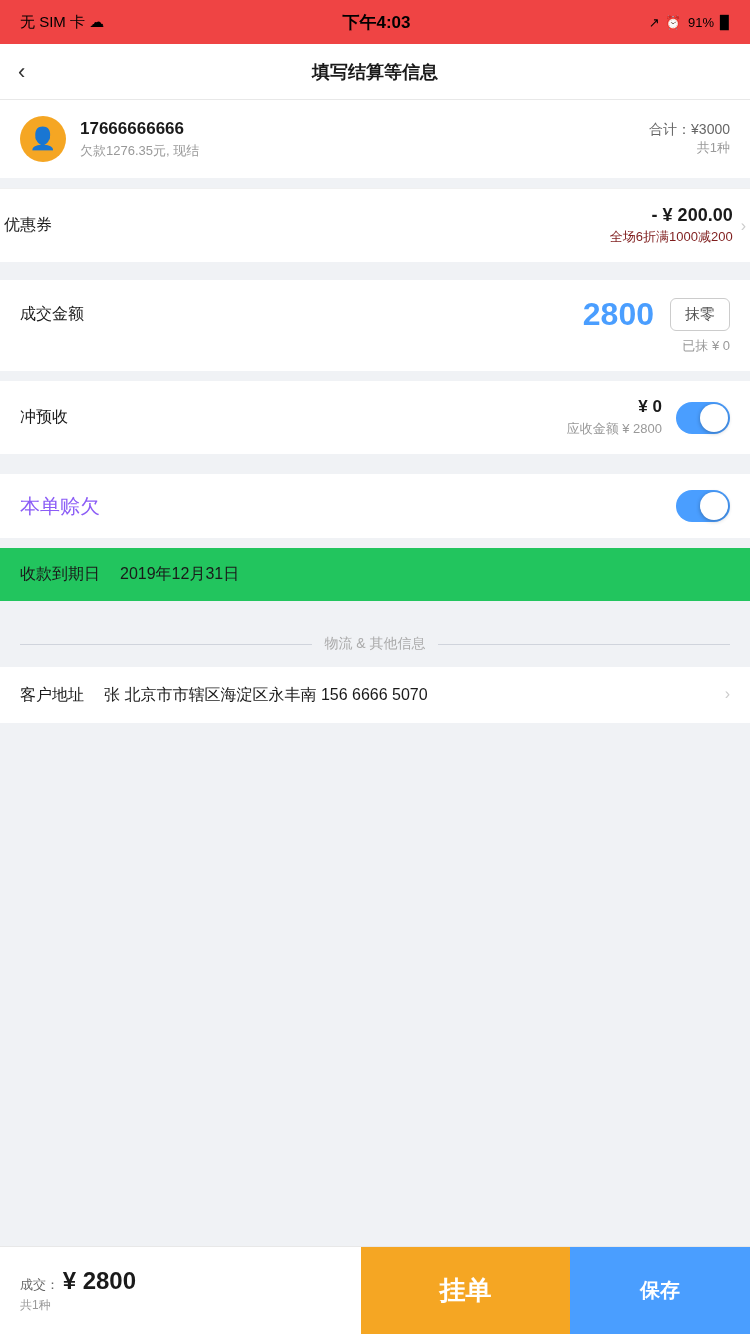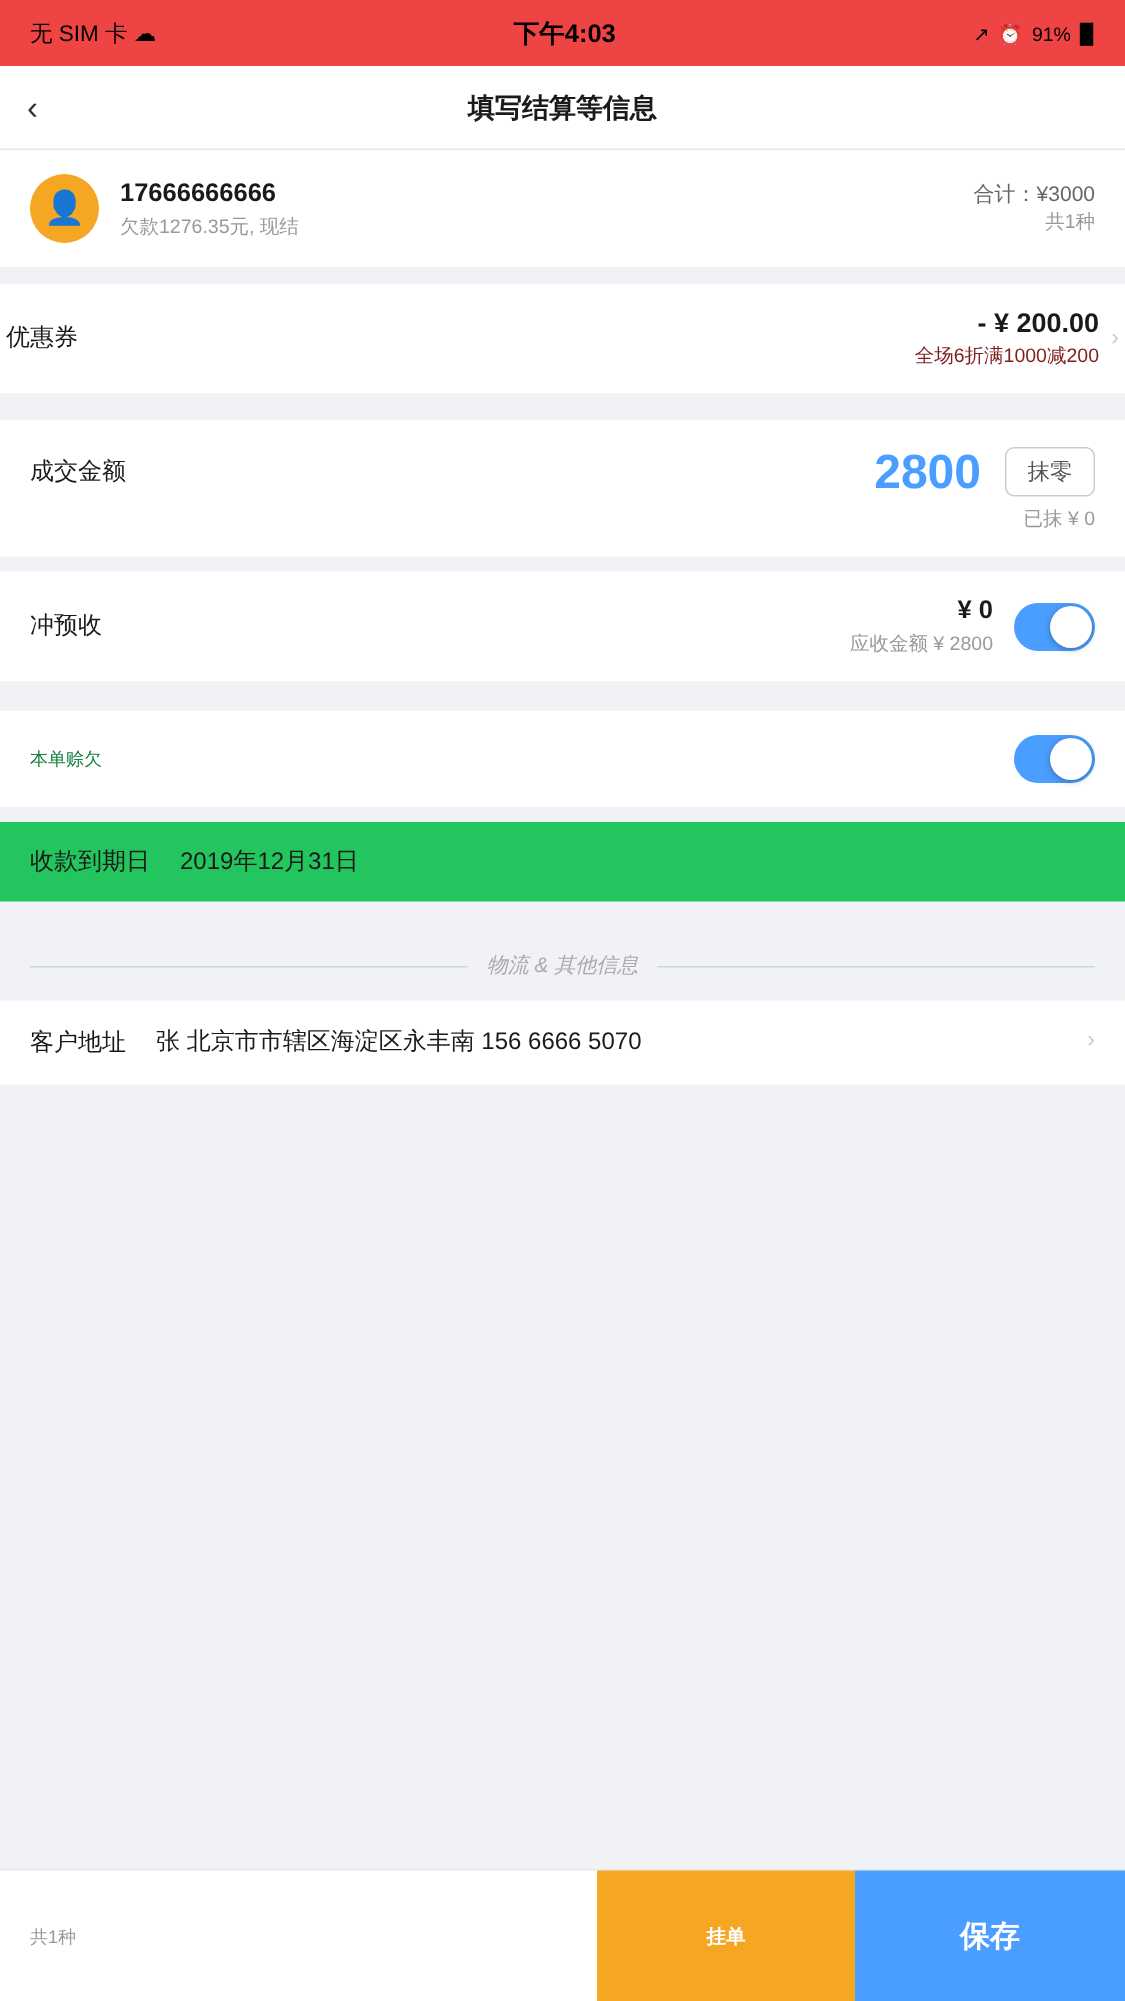--- a/index.html
+++ b/index.html
@@ -252,22 +252,22 @@
       background: #fff;
       padding: 16px 20px;
       margin-bottom: 10px;
     }
     .debt-row {
       display: flex;
       align-items: center;
       justify-content: space-between;
     }
     .debt-label {
-      font-size: 12px;
-      color: #15803d;
+      font-size: 20px;
+      color: #8b5cf6;
       text-align: right;
     }
 
     
     .due-section {
       background: #22c55e;
       padding: 16px 20px;
       margin-bottom: 10px;
     }
     .due-row {
@@ -285,21 +285,20 @@
     }
 
     
     .logistics-header {
       display: flex;
       align-items: center;
       justify-content: center;
       padding: 14px 20px;
       background: #f0f2f5;
       gap: 12px;
-      font-style: italic;
     }
     .logistics-line {
       flex: 1;
       height: 1px;
       background: #d0d4dc;
     }
     .logistics-title {
       font-size: 14px;
       color: #aaa;
     }
@@ -363,24 +362,24 @@
     .bottom-count {
       font-size: 12px;
       color: #999;
       margin-top: 2px;
     }
     .bottom-actions {
       display: flex;
       height: 100%;
     }
     .btn-pending {
-      width: 172px;
+      width: 209px;
       background: #f5a623;
       color: #fff;
-      font-size: 13px;
+      font-size: 26px;
       font-weight: 600;
       border: none;
       cursor: pointer;
       display: flex;
       align-items: center;
       justify-content: center;
     }
     .btn-save {
       width: 180px;
       background: #4a9eff;
@@ -503,19 +502,23 @@
       <span class="address-chevron">›</span>
     </div>
   </div>
 
   <div style="height: 20px; background: #f0f2f5;"></div>
 
 </div>
 
 <div class="bottom-bar">
   <div class="bottom-info">
+    <div class="bottom-deal">
+      <span>成交：</span>
+      <span class="bottom-amount">¥ 2800</span>
+    </div>
     <div class="bottom-count">共1种</div>
   </div>
   <div class="bottom-actions">
     <button class="btn-pending">挂单</button>
     <button class="btn-save">保存</button>
   </div>
 </div>
 
 </body></html>

